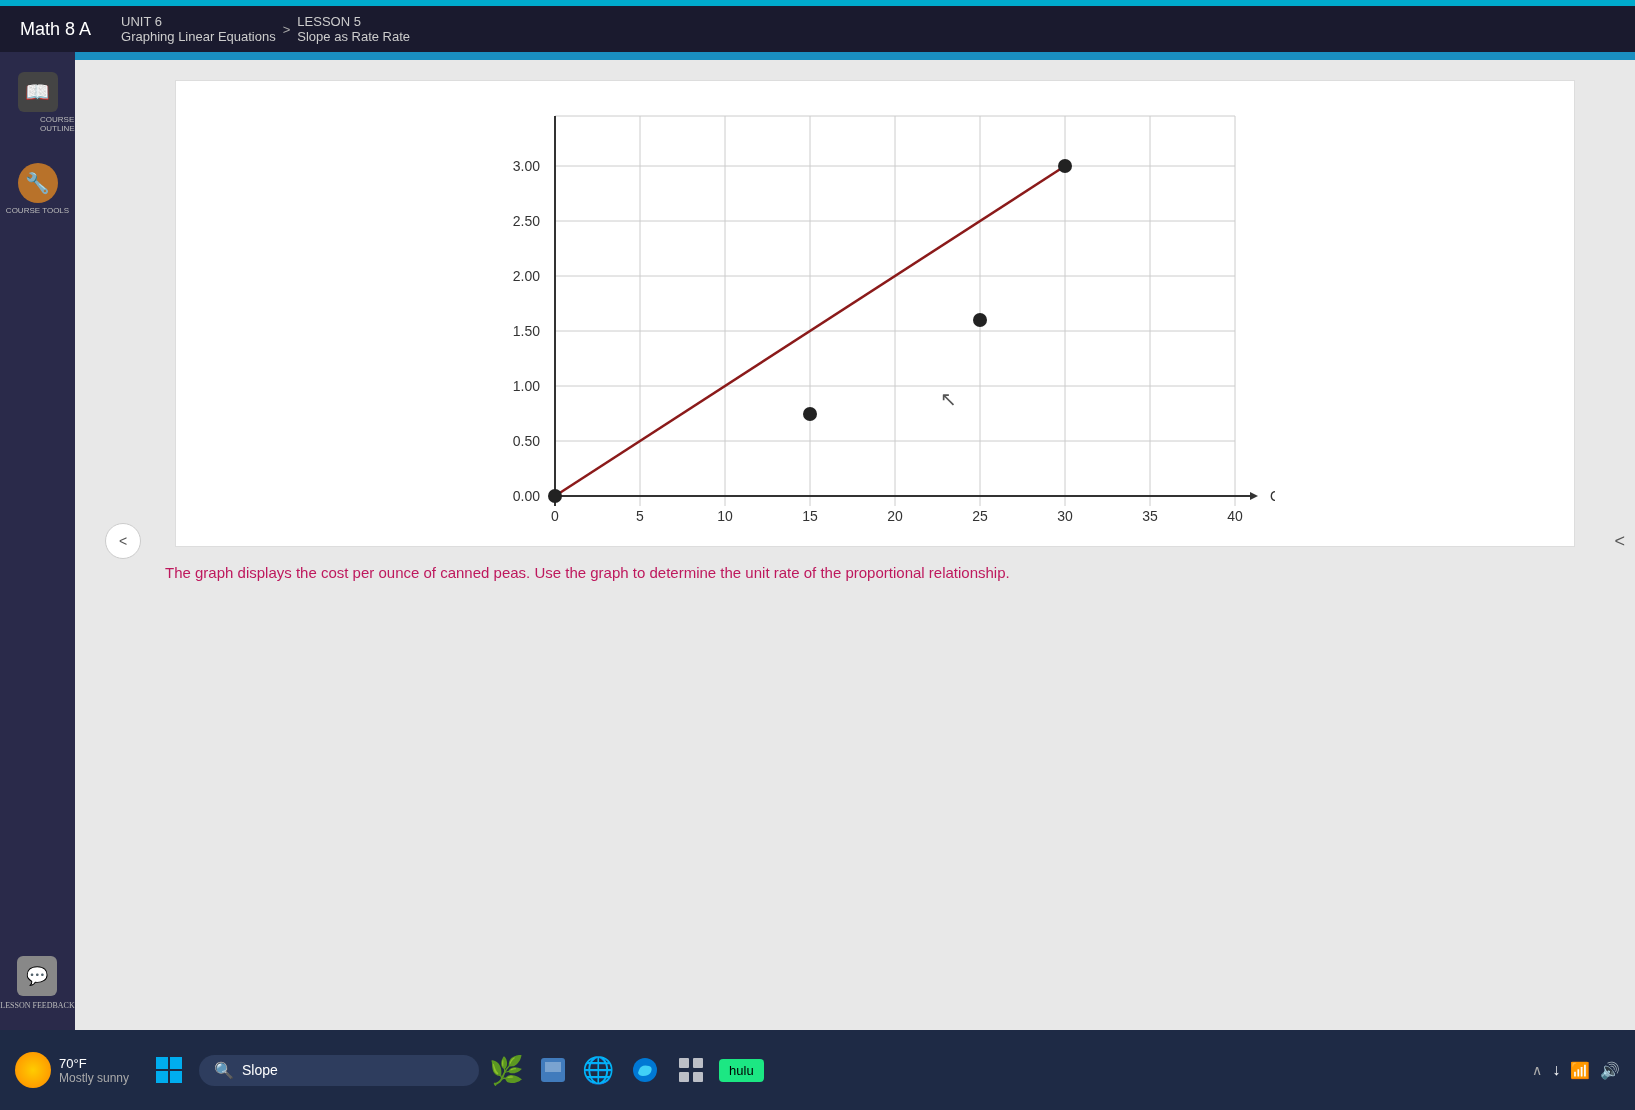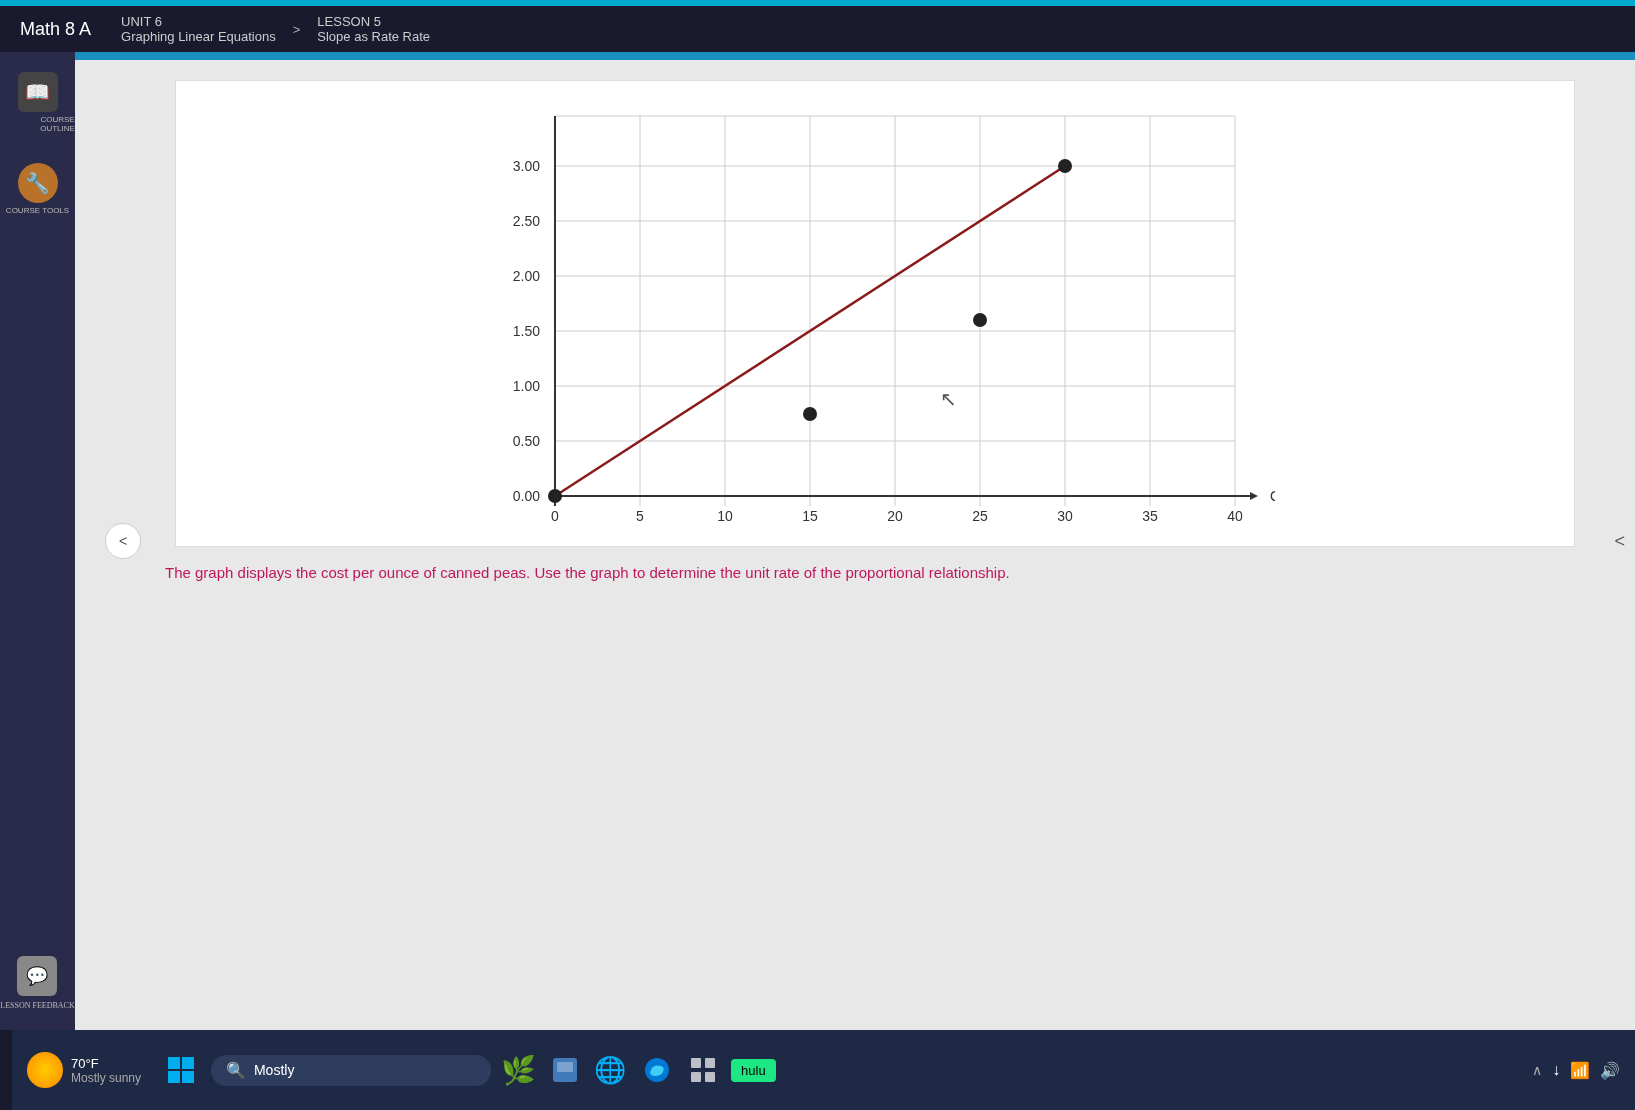--- a/index.html
+++ b/index.html
@@ -44,21 +44,21 @@
     .header-area .math-title {
       font-size: 18px;
       font-weight: normal;
       color: white;
       margin-right: 20px;
     }
 
     .breadcrumb-area {
       display: flex;
       align-items: center;
-      gap: 17px;
+      gap: 7px;
       font-size: 13px;
       color: #ccc;
     }
 
     .breadcrumb-separator {
       color: #aaa;
     }
 
     
     .content-wrapper {
@@ -152,21 +152,21 @@
       margin-top: 15px;
       font-size: 15px;
       color: #be185d;
       line-height: 1.5;
     }
 
     
     .taskbar {
       position: absolute;
       bottom: 0;
-      left: 12px;
+      left: 0;
       right: 0;
       height: 80px;
       background: #1e2a45;
       display: flex;
       align-items: center;
       padding: 0 15px;
       gap: 10px;
     }
 
     .taskbar-weather {
@@ -268,21 +268,21 @@
       </span>
     </div>
   </div>
 
   <div class="content-wrapper">
 
     <div class="left-sidebar">
 
       <div style="display:flex;flex-direction:column;align-items:center;cursor:pointer;">
         <div style="width:40px;height:40px;background:#444;border-radius:6px;display:flex;align-items:center;justify-content:center;color:white;font-size:20px;">📖</div>
-        <div style="font-size:8px;color:#bbb;text-align:center;margin-top:3px;margin-left:40px;">COURSE OUTLINE</div>
+        <div style="font-size:8px;color:#bbb;text-align:left;margin-top:3px;margin-left:40px;">COURSE OUTLINE</div>
       </div>
 
       <div style="display:flex;flex-direction:column;align-items:center;cursor:pointer;margin-top:10px;">
         <div style="width:40px;height:40px;background:#b8722a;border-radius:50%;display:flex;align-items:center;justify-content:center;color:white;font-size:20px;">🔧</div>
         <div style="font-size:8px;color:#bbb;text-align:left;margin-top:3px;">COURSE TOOLS</div>
       </div>
 
       <div class="sidebar-bottom">
         <div style="width:40px;height:40px;background:#888;border-radius:6px;display:flex;align-items:center;justify-content:center;color:white;font-size:18px;">💬</div>
         <div style="font-size:8px;color:#bbb;text-align:center;font-family:Liberation Serif, serif;">LESSON FEEDBACK</div>
@@ -384,21 +384,21 @@
     <svg width="28" height="28" viewBox="0 0 28 28">
       <rect x="1" y="1" width="12" height="12" fill="#00adef"></rect>
       <rect x="15" y="1" width="12" height="12" fill="#00adef"></rect>
       <rect x="1" y="15" width="12" height="12" fill="#00adef"></rect>
       <rect x="15" y="15" width="12" height="12" fill="#00adef"></rect>
     </svg>
   </div>
 
   <div class="search-bar">
     <span style="color:#aaa;font-size:16px;">🔍</span>
-    <span class="search-bar-text">Mostly</span>
+    <span class="search-bar-text">Slope</span>
   </div>
 
   <div class="taskbar-icon" style="font-size:28px;">🌿</div>
 
   <div class="taskbar-icon">
     <svg width="28" height="28" viewBox="0 0 28 28">
       <rect x="2" y="2" width="24" height="24" rx="3" fill="#4a90d9" opacity="0.8"></rect>
       <rect x="6" y="6" width="16" height="10" fill="white" opacity="0.3"></rect>
     </svg>
   </div>

